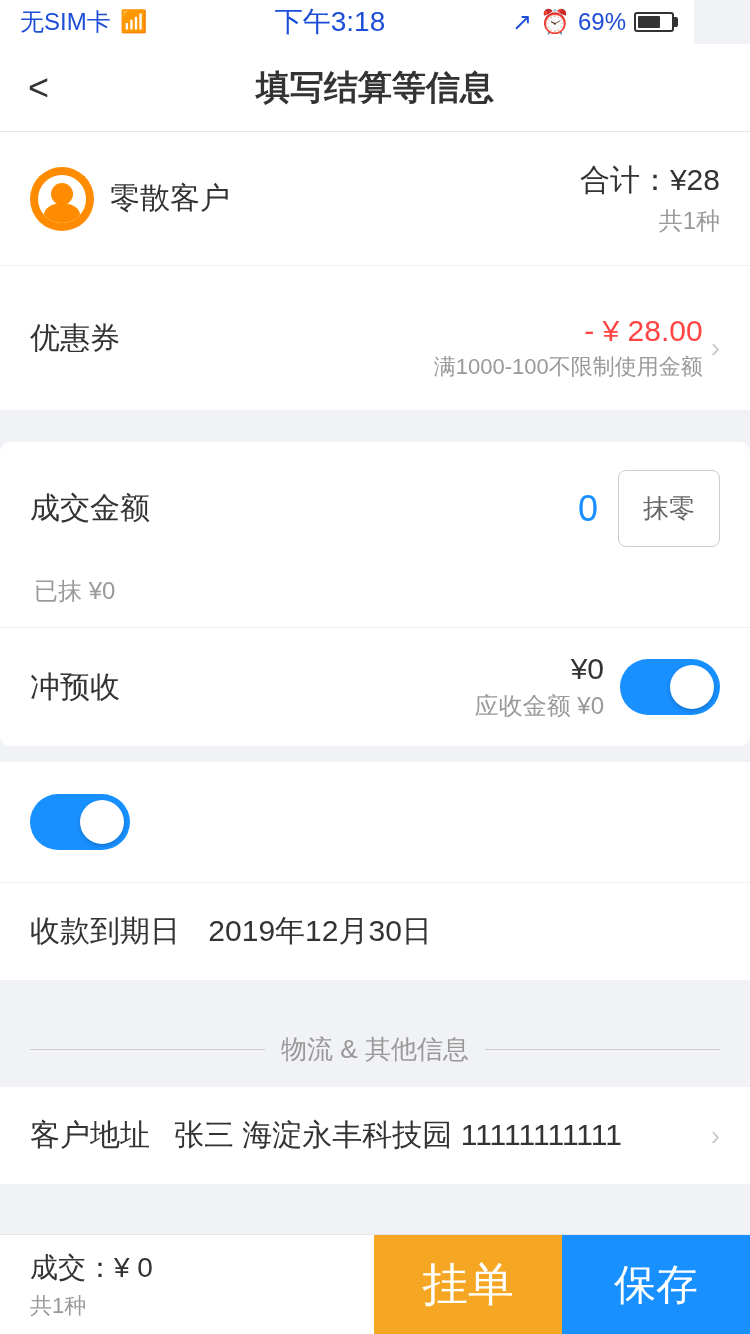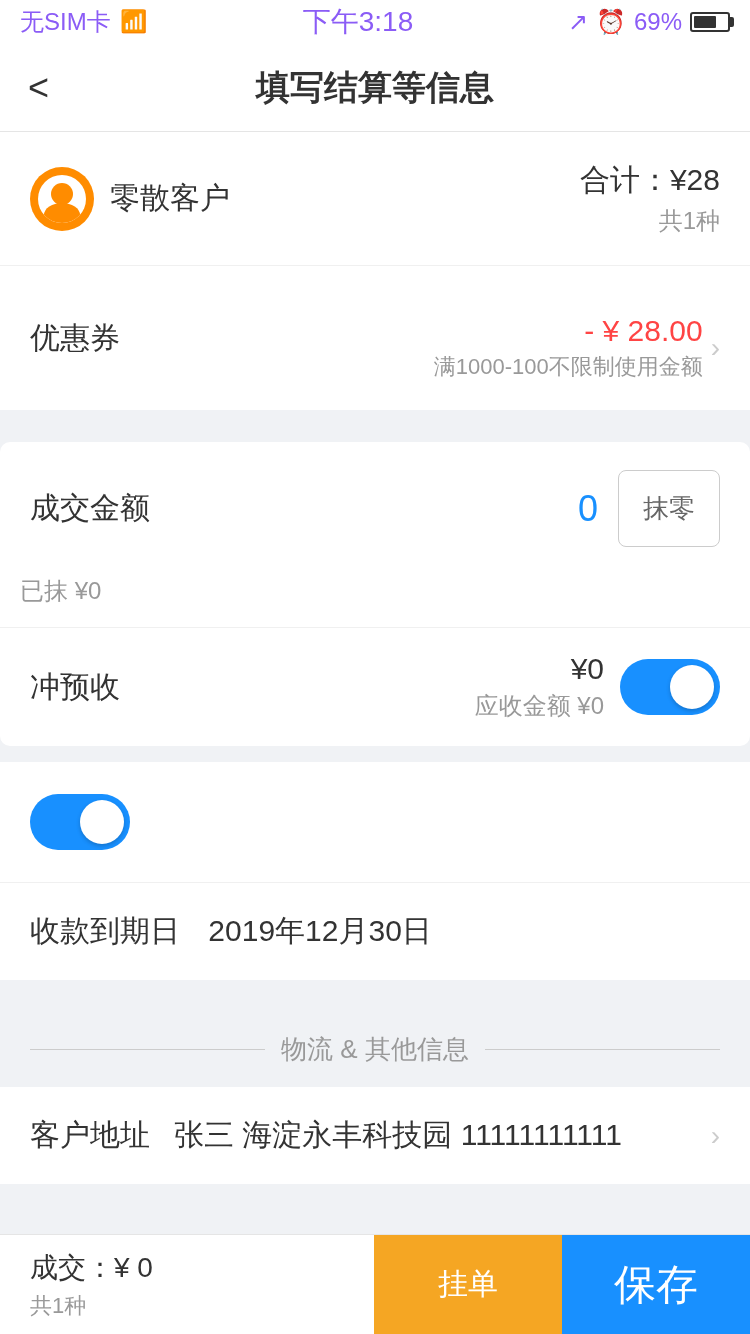--- a/index.html
+++ b/index.html
@@ -9,29 +9,29 @@
       min-height: 1334px;
       background: #f0f2f5;
       font-family: -apple-system, "PingFang SC", "Helvetica Neue", Arial, sans-serif;
       font-size: 28px;
       color: #333;
       position: relative;
     }
 
     
     .status-bar {
-      width: 750px;
+      width: 694px;
       height: 44px;
       background: #fff;
       display: flex;
       align-items: center;
       justify-content: space-between;
       padding: 0 20px;
       font-size: 24px;
-      color: #8b5cf6;
+      color: #1d4ed8;
     }
     .status-left { display: flex; align-items: center; gap: 10px; }
     .status-center { font-size: 28px; font-weight: 500; }
     .status-right { display: flex; align-items: center; gap: 8px; font-size: 24px; }
     .battery {
       width: 40px; height: 20px;
       border: 2px solid #333;
       border-radius: 3px;
       position: relative;
       display: inline-flex;
@@ -163,21 +163,21 @@
     .deal-value { font-size: 36px; color: #1890ff; font-weight: 500; }
     .round-btn {
       border: 1px solid #ccc;
       border-radius: 8px;
       padding: 20px 24px;
       font-size: 26px;
       color: #666;
       background: #fff;
       cursor: pointer;
     }
-    .deal-sub { font-size: 24px; color: #999; padding: 0 20px 20px; }
+    .deal-sub { font-size: 24px; color: #999; padding: 0 34px 20px; }
 
     
     .prepaid-row {
       display: flex;
       align-items: center;
       justify-content: space-between;
       padding: 24px 30px;
       border-top: 1px solid #f0f0f0;
     }
     .prepaid-label { font-size: 30px; color: #333; }
@@ -272,21 +272,21 @@
       flex-direction: column;
       justify-content: center;
       padding: 0 30px;
     }
     .bottom-deal { font-size: 28px; color: #333; }
     .bottom-count { font-size: 22px; color: #999; margin-top: 4px; }
     .btn-hang {
       width: 188px;
       background: #f5a623;
       display: flex; align-items: center; justify-content: center;
-      font-size: 30px;
+      font-size: 46px;
       color: #fff;
       font-weight: 500;
       cursor: pointer;
     }
     .btn-save {
       width: 188px;
       background: #1890ff;
       display: flex; align-items: center; justify-content: center;
       font-size: 42px;
       color: #fff;

